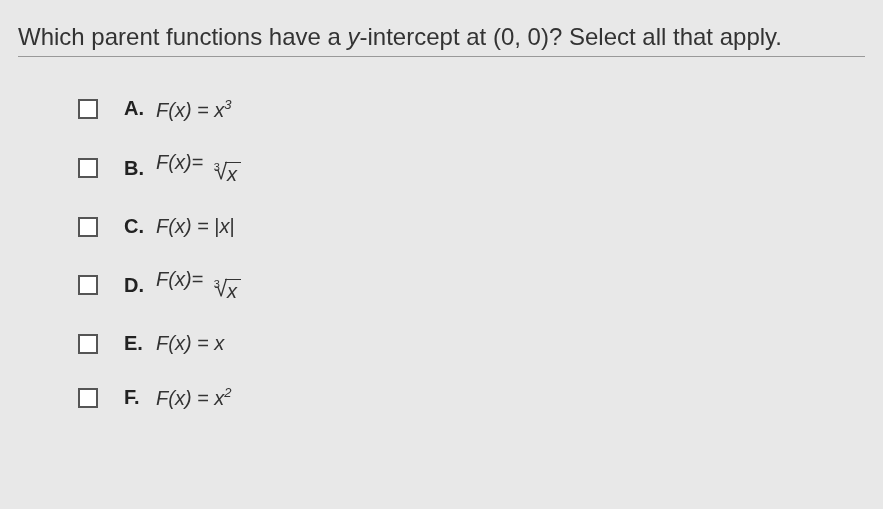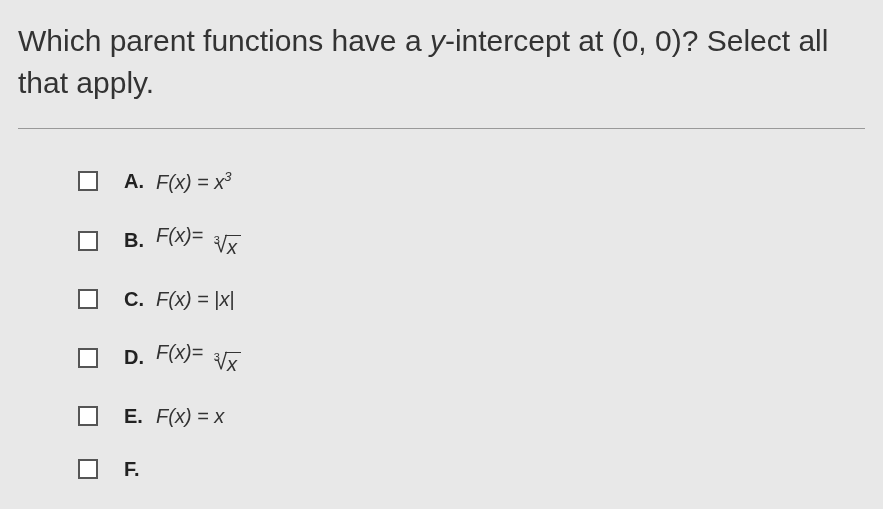--- a/index.html
+++ b/index.html
@@ -11,23 +11,23 @@
       width: 883px;
       height: 509px;
       background: #e8e8e8;
       font-family: Arial, sans-serif;
       color: #2a2a2a;
       padding: 20px 18px;
       position: relative;
       overflow: hidden;
     }
     .question-text {
-      font-size: 30px;
+      font-size: 24px;
       color: #333;
-      margin-bottom: 24px;
+      margin-bottom: 2px;
       line-height: 1.4;
     }
     .question-text .italic {
       font-style: italic;
     }
     .divider {
       border-top: 1px solid #999;
       margin-bottom: 40px;
     }
     .options {
@@ -144,15 +144,18 @@
     <div class="checkbox"></div>
     <span class="option-label">E.</span>
     <span class="formula">
       <span>F(x) = </span><span>x</span>
     </span>
   </div>
 
   <div class="option-row" style="margin-bottom:0">
     <div class="checkbox"></div>
     <span class="option-label">F.</span>
+    <span class="formula">
+      <span>F(x) = </span><span>x</span><sup>2</sup>
+    </span>
   </div>
 
 </div>
 
 </body></html>

